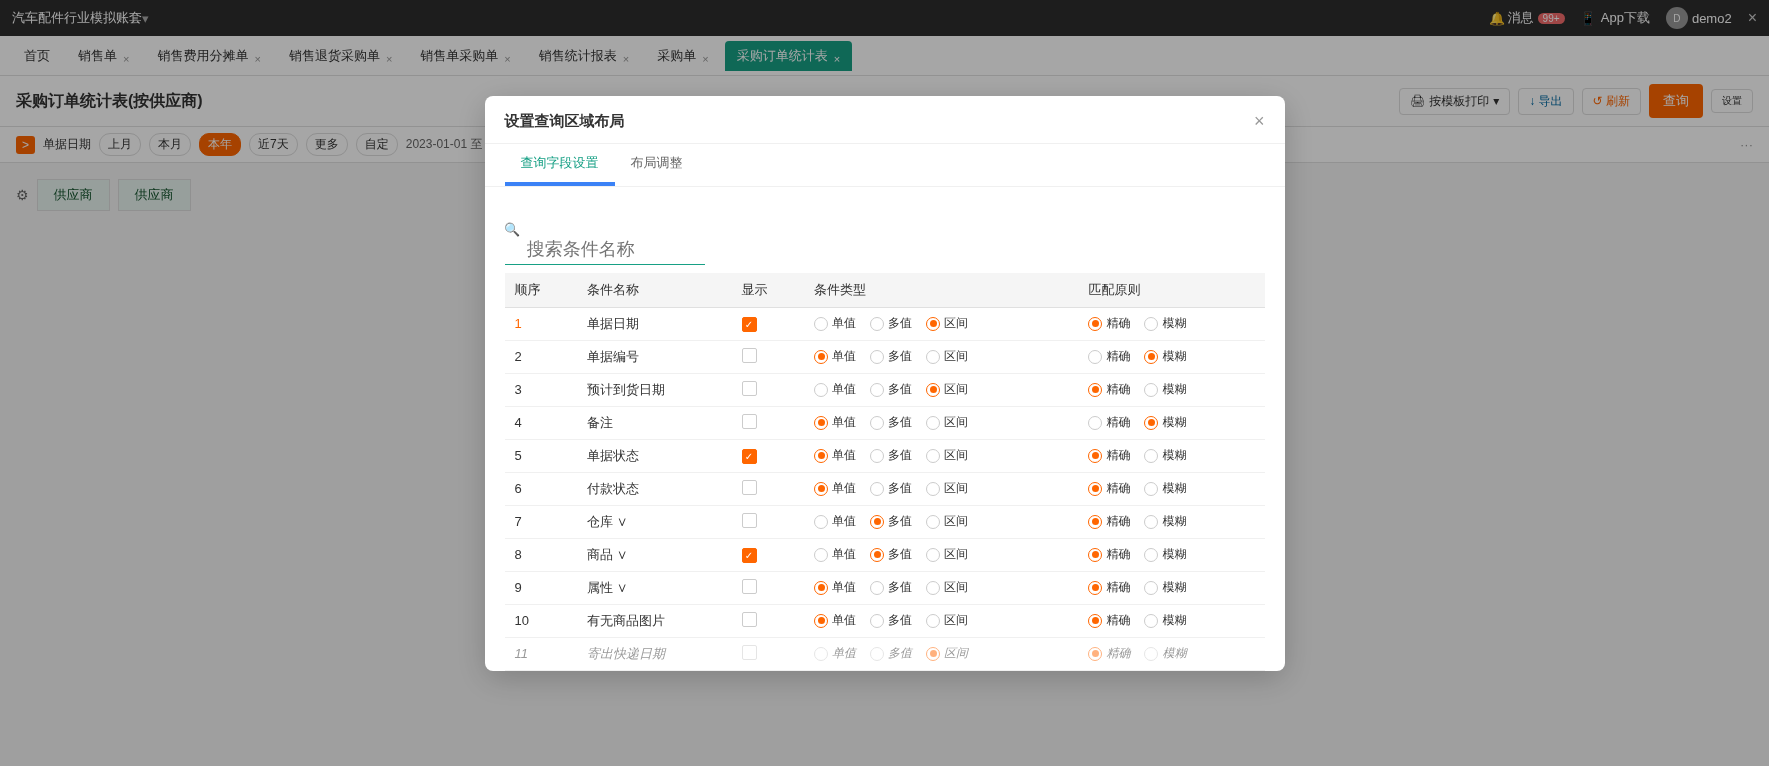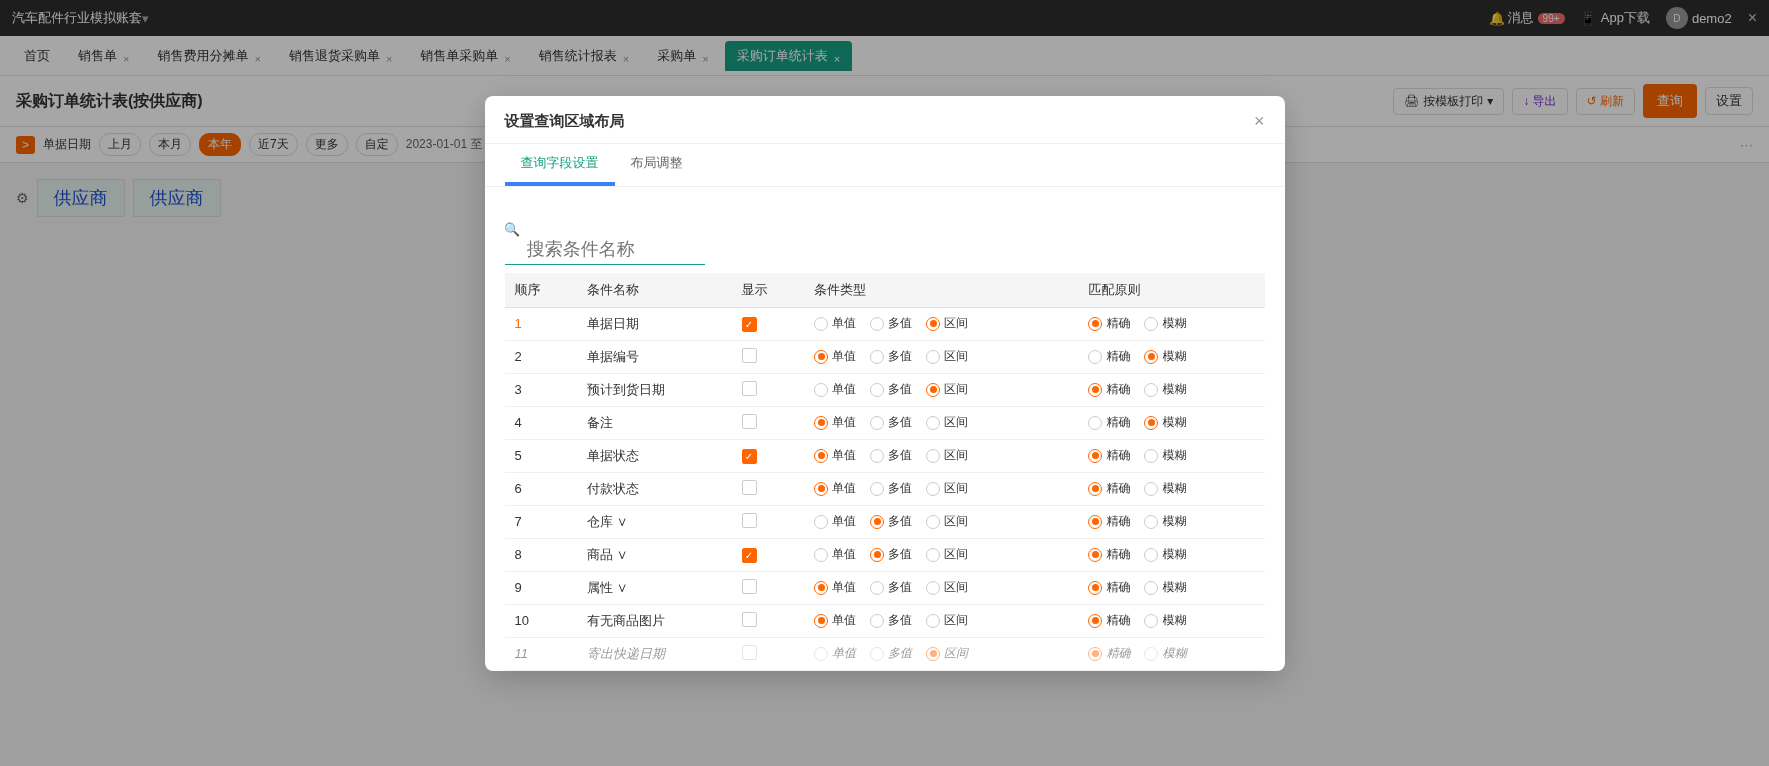--- a/index.html
+++ b/index.html
@@ -52,24 +52,24 @@
       background: #fff;
       padding: 8px 16px;
       display: flex;
       align-items: center;
       justify-content: space-between;
       border-bottom: 1px solid #e0e0e0;
     }
     .page-title { font-size: 16px; font-weight: bold; color: #333; }
     .header-actions { display: flex; align-items: center; gap: 8px; }
     .btn-print { background: #fff; border: 1px solid #ddd; border-radius: 4px; padding: 4px 10px; cursor: pointer; color: #333; font-size: 12px; display: flex; align-items: center; gap: 4px; }
-    .btn-export { background: #fff; border: 1px solid #ddd; border-radius: 4px; padding: 4px 10px; cursor: pointer; color: #6d28d9; font-size: 12px; }
+    .btn-export { background: #fff; border: 1px solid #ddd; border-radius: 4px; padding: 4px 10px; cursor: pointer; color: #0369a1; font-size: 12px; }
     .btn-refresh { background: #fff; border: 1px solid #ddd; border-radius: 4px; padding: 4px 10px; cursor: pointer; color: #f60; font-size: 12px; }
     .btn-query { background: #f60; border: none; border-radius: 4px; padding: 8px 14px; cursor: pointer; color: #fff; font-size: 13px; }
-    .btn-set { background: #fff; border: 1px solid #ddd; border-radius: 4px; padding: 4px 10px; cursor: pointer; color: #333; font-size: 13px; }
+    .btn-set { background: #fff; border: 1px solid #ddd; border-radius: 4px; padding: 4px 10px; cursor: pointer; color: #333; font-size: 10px; }
 
     
     .filter-bar {
       background: #fff;
       padding: 6px 16px;
       display: flex;
       align-items: center;
       gap: 8px;
       border-bottom: 1px solid #e0e0e0;
     }
@@ -92,21 +92,21 @@
 
     
     .table-header-row {
       background: #f5f5f5;
       display: flex;
       align-items: center;
       gap: 8px;
       padding: 4px 0;
     }
     .settings-icon { color: #666; font-size: 14px; cursor: pointer; }
-    .col-header { background: #e8f5f0; padding: 6px 16px; font-size: 18px; color: #1d4ed8; border: 1px solid #ddd; }
+    .col-header { background: #e8f5f0; padding: 6px 16px; font-size: 13px; color: #14532d; border: 1px solid #ddd; }
 
     
     .overlay {
       position: fixed;
       inset: 0;
       background: rgba(0,0,0,0.35);
       z-index: 100;
       display: flex;
       align-items: center;
       justify-content: center;

